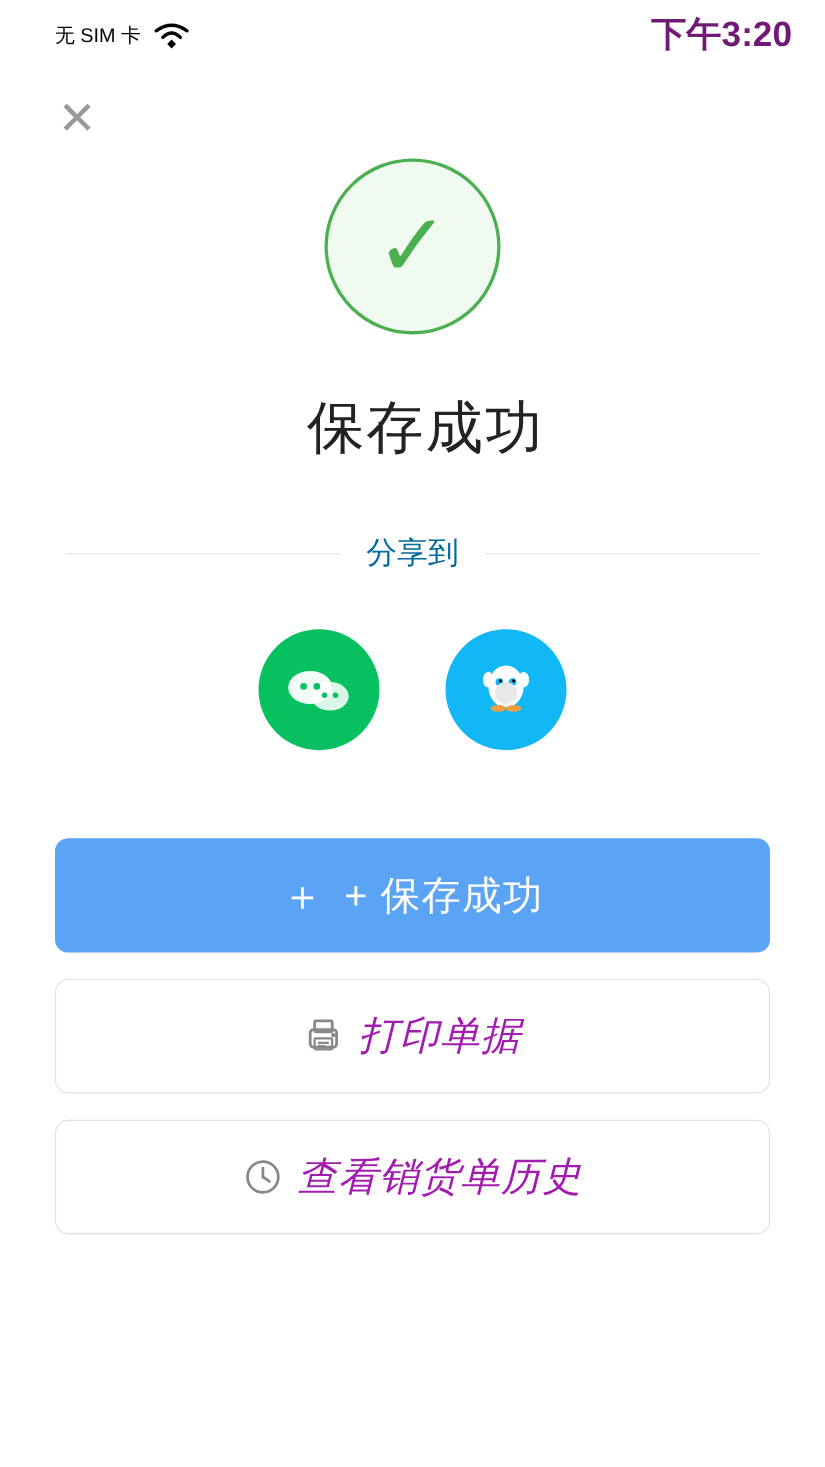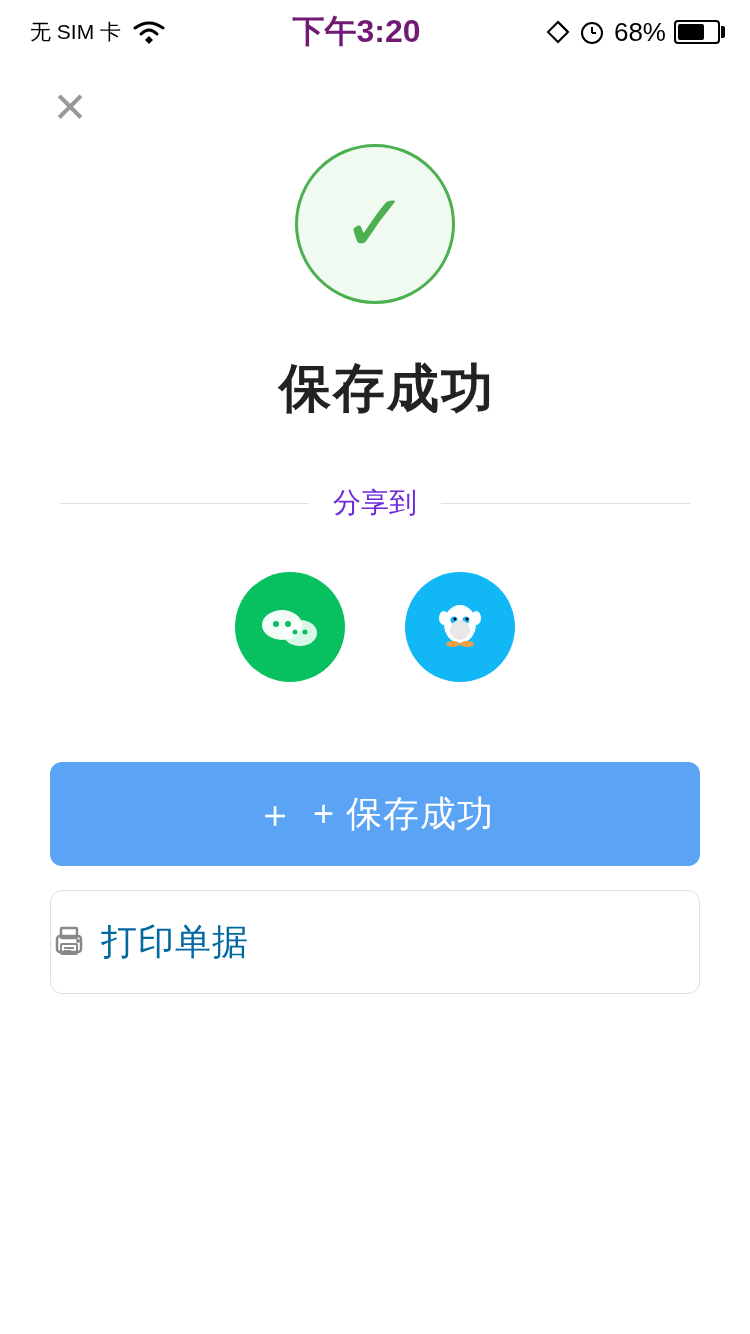--- a/index.html
+++ b/index.html
@@ -123,21 +123,21 @@
 
     .checkmark {
       font-size: 80px;
       color: #4caf50;
       line-height: 1;
     }
 
     
     .success-title {
       font-size: 52px;
-      font-weight: 700;
+      font-weight: 400;
       color: #222;
       margin-bottom: 60px;
       letter-spacing: 2px;
       margin-left: 24px;
     }
 
     
     .share-divider {
       width: 100%;
       display: flex;
@@ -147,21 +147,21 @@
     }
 
     .divider-line {
       flex: 1;
       height: 1px;
       background: #e0e0e0;
     }
 
     .share-label {
       font-size: 28px;
-      color: #6d28d9;
+      color: #0369a1;
       padding: 0 24px;
     }
 
     
     .share-icons {
       display: flex;
       gap: 60px;
       margin-bottom: 80px;
     }
 
@@ -221,57 +221,43 @@
       letter-spacing: 1px;
     }
 
     .btn-secondary {
       width: 100%;
       height: 104px;
       background: #fff;
       border: 1.5px solid #e0e0e0;
       border-radius: 12px;
       font-size: 36px;
-      color: #0369a1;
-      display: flex;
-      align-items: center;
-      justify-content: flex-start;
+      color: #a21caf;
+      display: flex;
+      align-items: center;
+      justify-content: center;
       gap: 14px;
       cursor: pointer;
       letter-spacing: 1px;
+      font-style: italic;
     }
   </style>
 </head>
 <body>
 
 <div class="status-bar">
   <div class="status-left">
-    <span style="font-size:21px;">无 SIM 卡</span>
+    <span style="font-size:18px;margin-left:20px;">无 SIM 卡</span>
     <svg width="36" height="28" viewBox="0 0 36 28">
       <path d="M18 22 L22 26 L18 30 L14 26 Z" fill="#000" transform="translate(0,-4)"></path>
       <path d="M10 16 Q18 8 26 16" fill="none" stroke="#000" stroke-width="3" stroke-linecap="round"></path>
       <path d="M4 10 Q18 0 32 10" fill="none" stroke="#000" stroke-width="3" stroke-linecap="round"></path>
     </svg>
   </div>
   <div class="status-center">下午3:20</div>
-  <div class="status-right">
-    <svg width="24" height="24" viewBox="0 0 24 24">
-      <path d="M12 2 L22 12 L12 22 L2 12 Z" fill="none" stroke="#000" stroke-width="2"></path>
-      <path d="M12 2 L22 12" fill="none" stroke="#000" stroke-width="2"></path>
-    </svg>
-    <svg width="28" height="28" viewBox="0 0 28 28">
-      <circle cx="14" cy="15" r="10" fill="none" stroke="#000" stroke-width="2"></circle>
-      <line x1="14" y1="9" x2="14" y2="15" stroke="#000" stroke-width="2"></line>
-      <line x1="14" y1="15" x2="18" y2="15" stroke="#000" stroke-width="2"></line>
-    </svg>
-    <span>68%</span>
-    <div class="battery-icon">
-      <div class="battery-fill"></div>
-    </div>
-  </div>
 </div>
 
 <div class="close-btn">
   <span class="close-icon">✕</span>
 </div>
 
 <div class="main-content">
 
   <div class="success-circle">
     <span class="checkmark">✓</span>
@@ -336,15 +322,23 @@
         <rect x="6" y="12" width="24" height="16" rx="3" fill="none" stroke="#888" stroke-width="2.5"></rect>
         <rect x="10" y="4" width="16" height="10" rx="1" fill="none" stroke="#888" stroke-width="2.5"></rect>
         <rect x="10" y="20" width="16" height="10" rx="1" fill="none" stroke="#888" stroke-width="2"></rect>
         <line x1="13" y1="24" x2="23" y2="24" stroke="#888" stroke-width="2"></line>
         <line x1="13" y1="27" x2="20" y2="27" stroke="#888" stroke-width="2"></line>
         <circle cx="27" cy="17" r="2" fill="#888"></circle>
       </svg>
       <span>打印单据</span>
     </button>
 
+    <button class="btn-secondary">
+      <svg width="36" height="36" viewBox="0 0 36 36">
+        <circle cx="18" cy="18" r="14" fill="none" stroke="#888" stroke-width="2.5"></circle>
+        <line x1="18" y1="10" x2="18" y2="18" stroke="#888" stroke-width="2.5" stroke-linecap="round"></line>
+        <line x1="18" y1="18" x2="24" y2="22" stroke="#888" stroke-width="2.5" stroke-linecap="round"></line>
+      </svg>
+      <span>查看销货单历史</span>
+    </button>
 
   </div>
 </div>
 
 </body></html>

